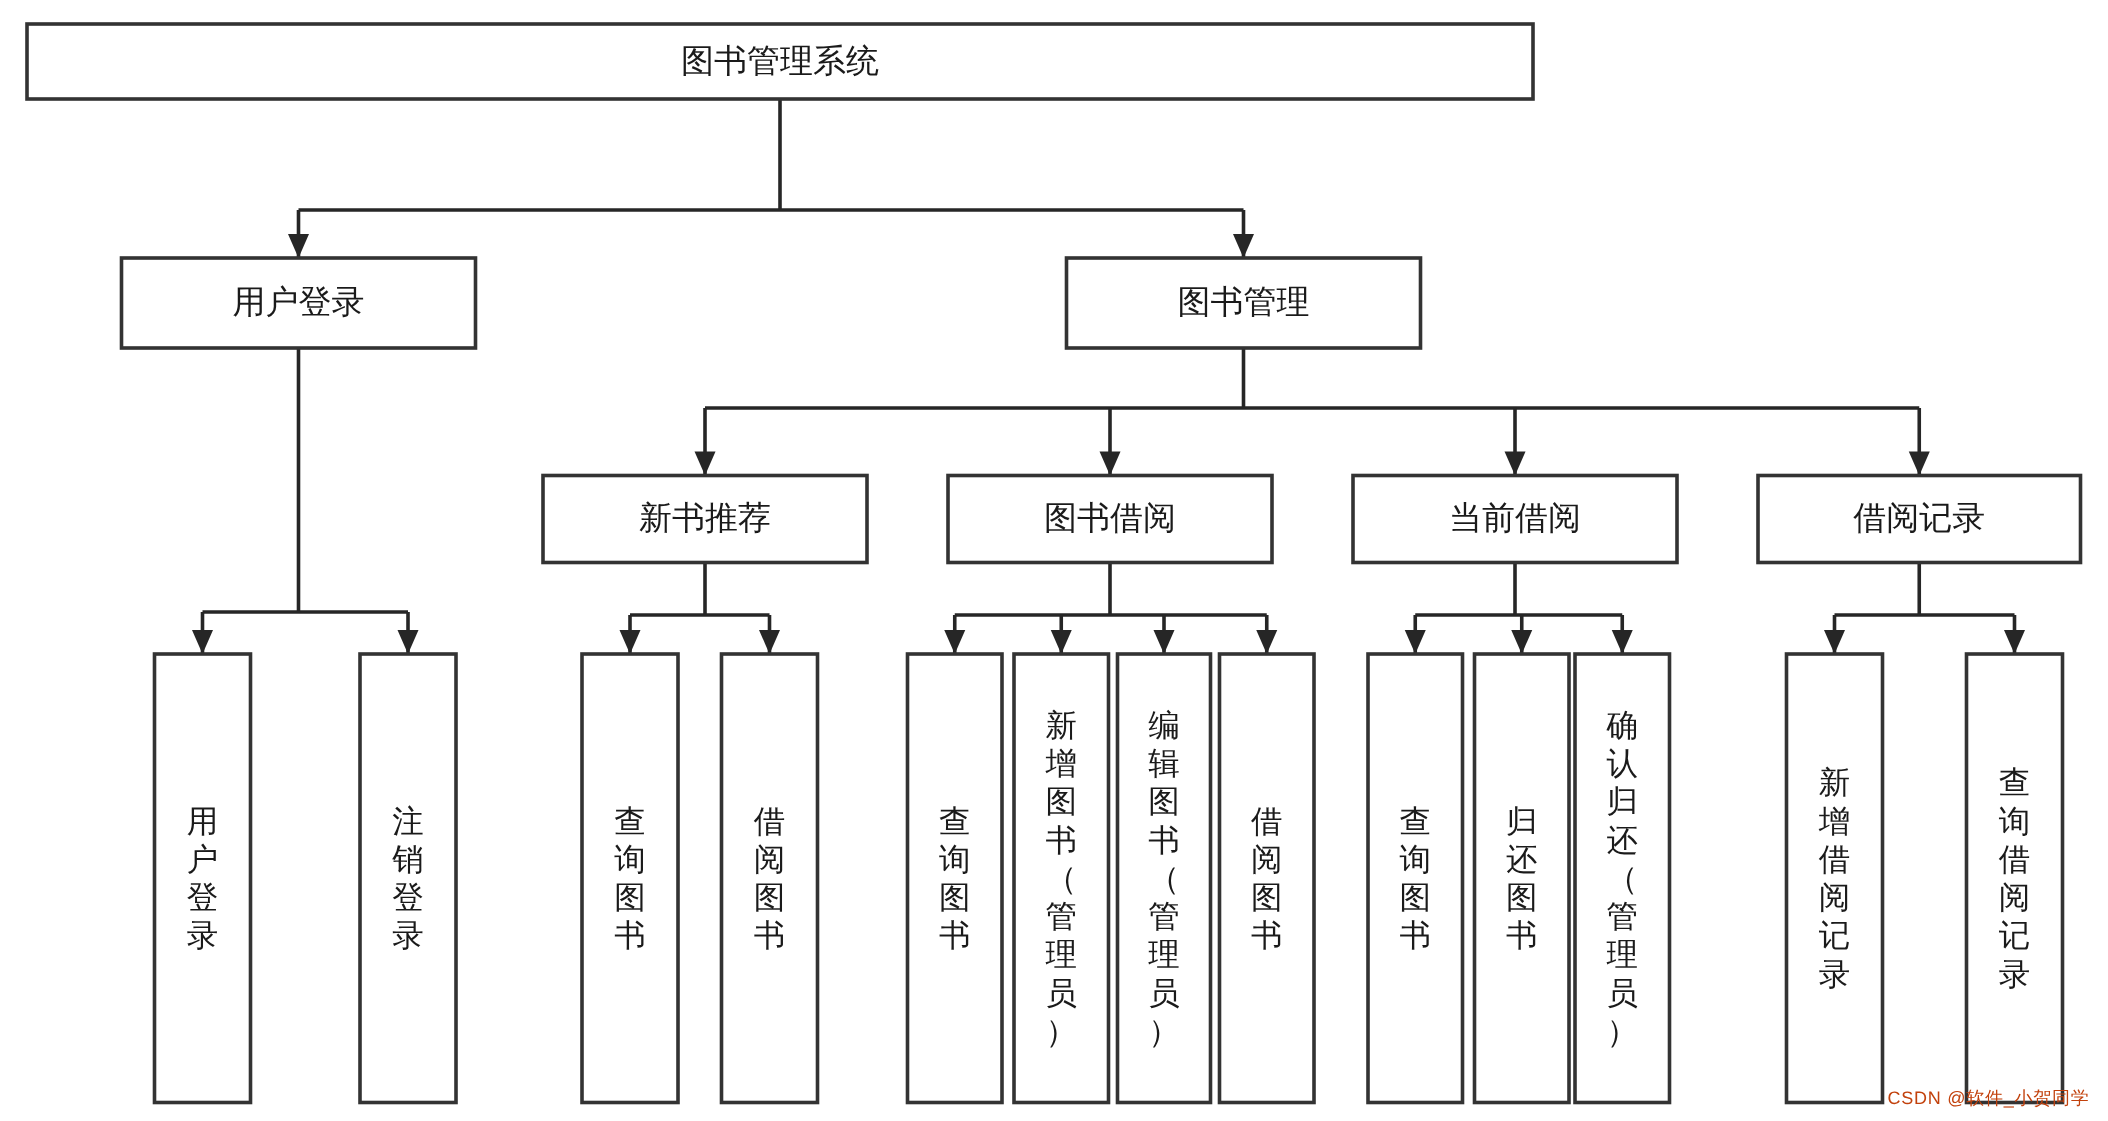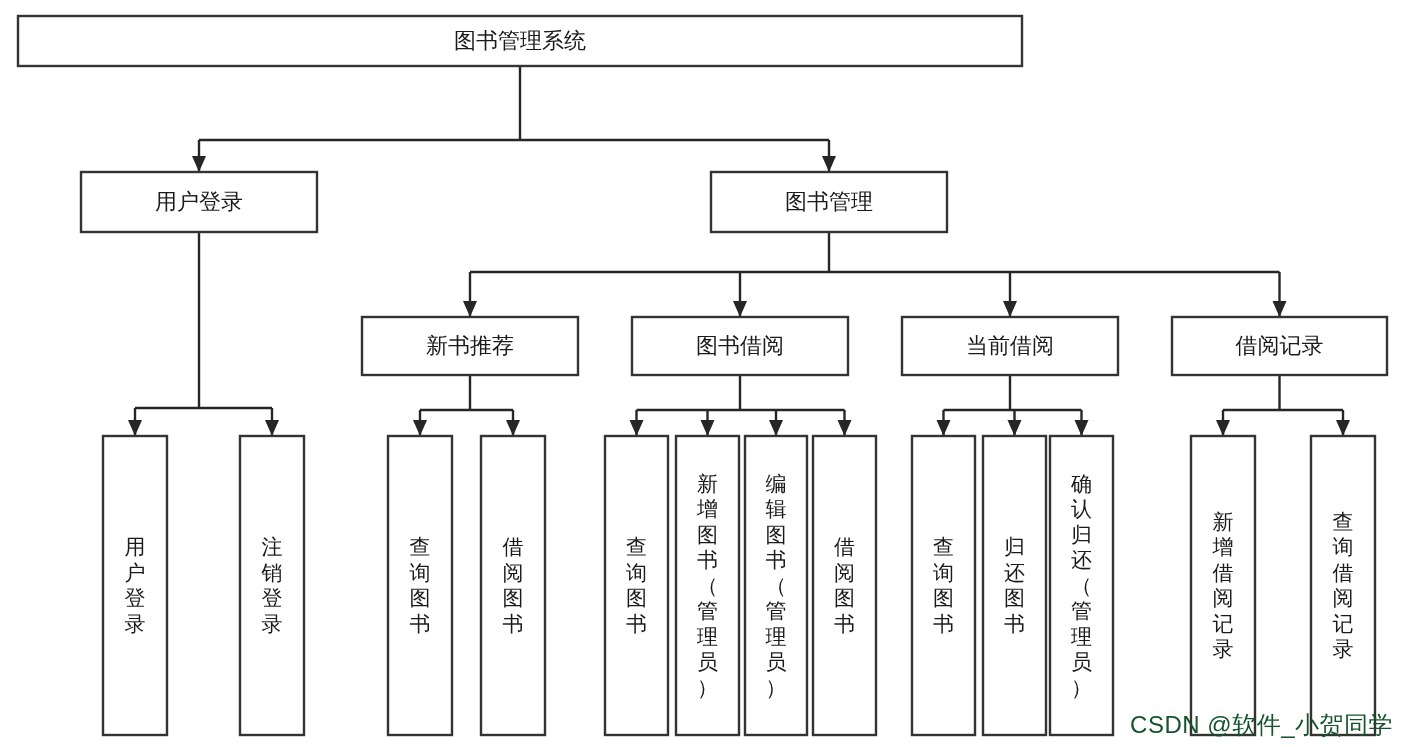--- a/index.html
+++ b/index.html
@@ -51,22 +51,22 @@
   }
   .arrow-head {
     fill: #262626;
     stroke: none;
   }
   .watermark {
     position: absolute;
     right: 12px;
     bottom: 6px;
     font-family: "Liberation Sans", "DejaVu Sans", sans-serif;
-    font-size: 24px;
-    color: #14532d;
+    font-size: 12px;
+    color: #c2410c;
     letter-spacing: 0.5px;
     white-space: nowrap;
     pointer-events: none;
   }
 </style>
 </head>
 <body>
 
 <div id="diagram-root">
   <svg class="flow" viewBox="0 0 1405 747" xmlns="http://www.w3.org/2000/svg">

